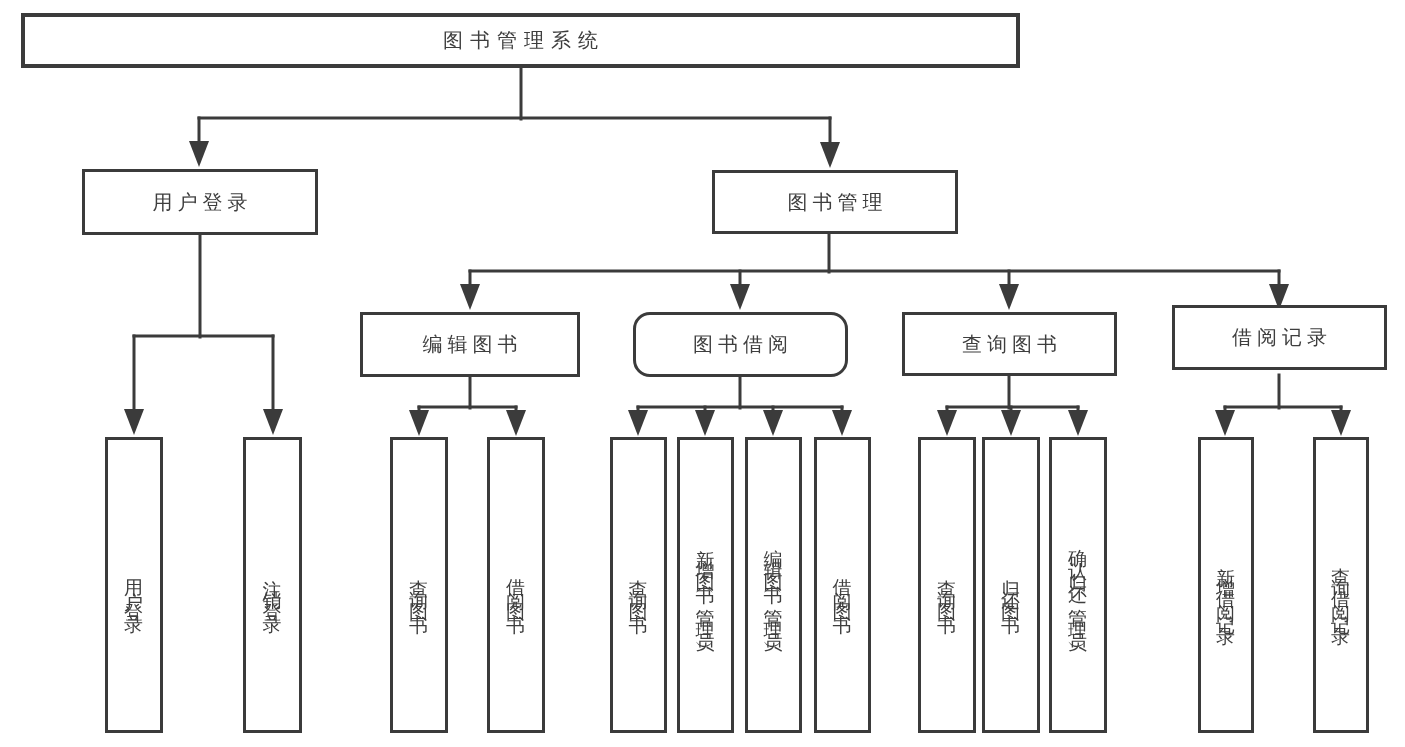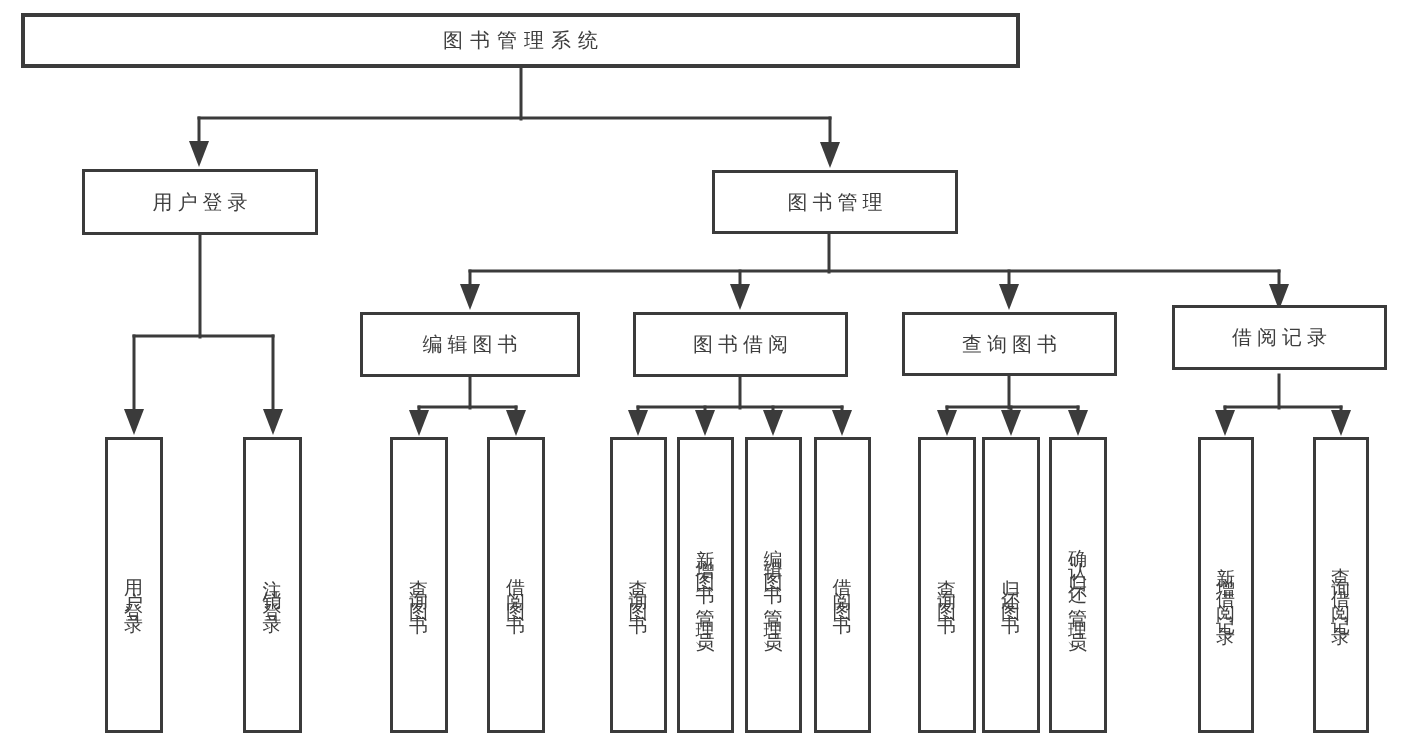--- a/index.html
+++ b/index.html
@@ -117,21 +117,21 @@
       </div>
       <div class="node" style="left: 82px; top: 169px; width: 236px; height: 66px; border-color: rgb(59, 59, 59); color: rgb(62, 62, 62);">
         <span class="lbl-h">用户登录</span>
       </div>
       <div class="node" style="left: 712px; top: 170px; width: 246px; height: 64px; border-color: rgb(59, 59, 59); color: rgb(62, 62, 62);">
         <span class="lbl-h">图书管理</span>
       </div>
       <div class="node" style="left: 360px; top: 312px; width: 220px; height: 65px; border-color: rgb(59, 59, 59); color: rgb(62, 62, 62);">
         <span class="lbl-h">编辑图书</span>
       </div>
-      <div class="node" style="left: 633px; top: 312px; width: 215px; height: 65px; border-color: rgb(59, 59, 59); color: rgb(62, 62, 62);">
+      <div class="node" style="left: 633px; top: 312px; width: 215px; height: 65px; border-color: rgb(59, 59, 59); color: rgb(62, 62, 62); border-radius: 17px;">
         <span class="lbl-h">图书借阅</span>
       </div>
       <div class="node" style="left: 902px; top: 312px; width: 215px; height: 64px; border-color: rgb(59, 59, 59); color: rgb(62, 62, 62);">
         <span class="lbl-h">查询图书</span>
       </div>
       <div class="node" style="left: 1172px; top: 305px; width: 215px; height: 65px; border-color: rgb(59, 59, 59); color: rgb(62, 62, 62);">
         <span class="lbl-h">借阅记录</span>
       </div>
       <div class="node vert" style="left: 105px; top: 437px; width: 58px; height: 296px; border-color: rgb(59, 59, 59); color: rgb(62, 62, 62);">
         <span class="lbl-v">用户登录</span>

